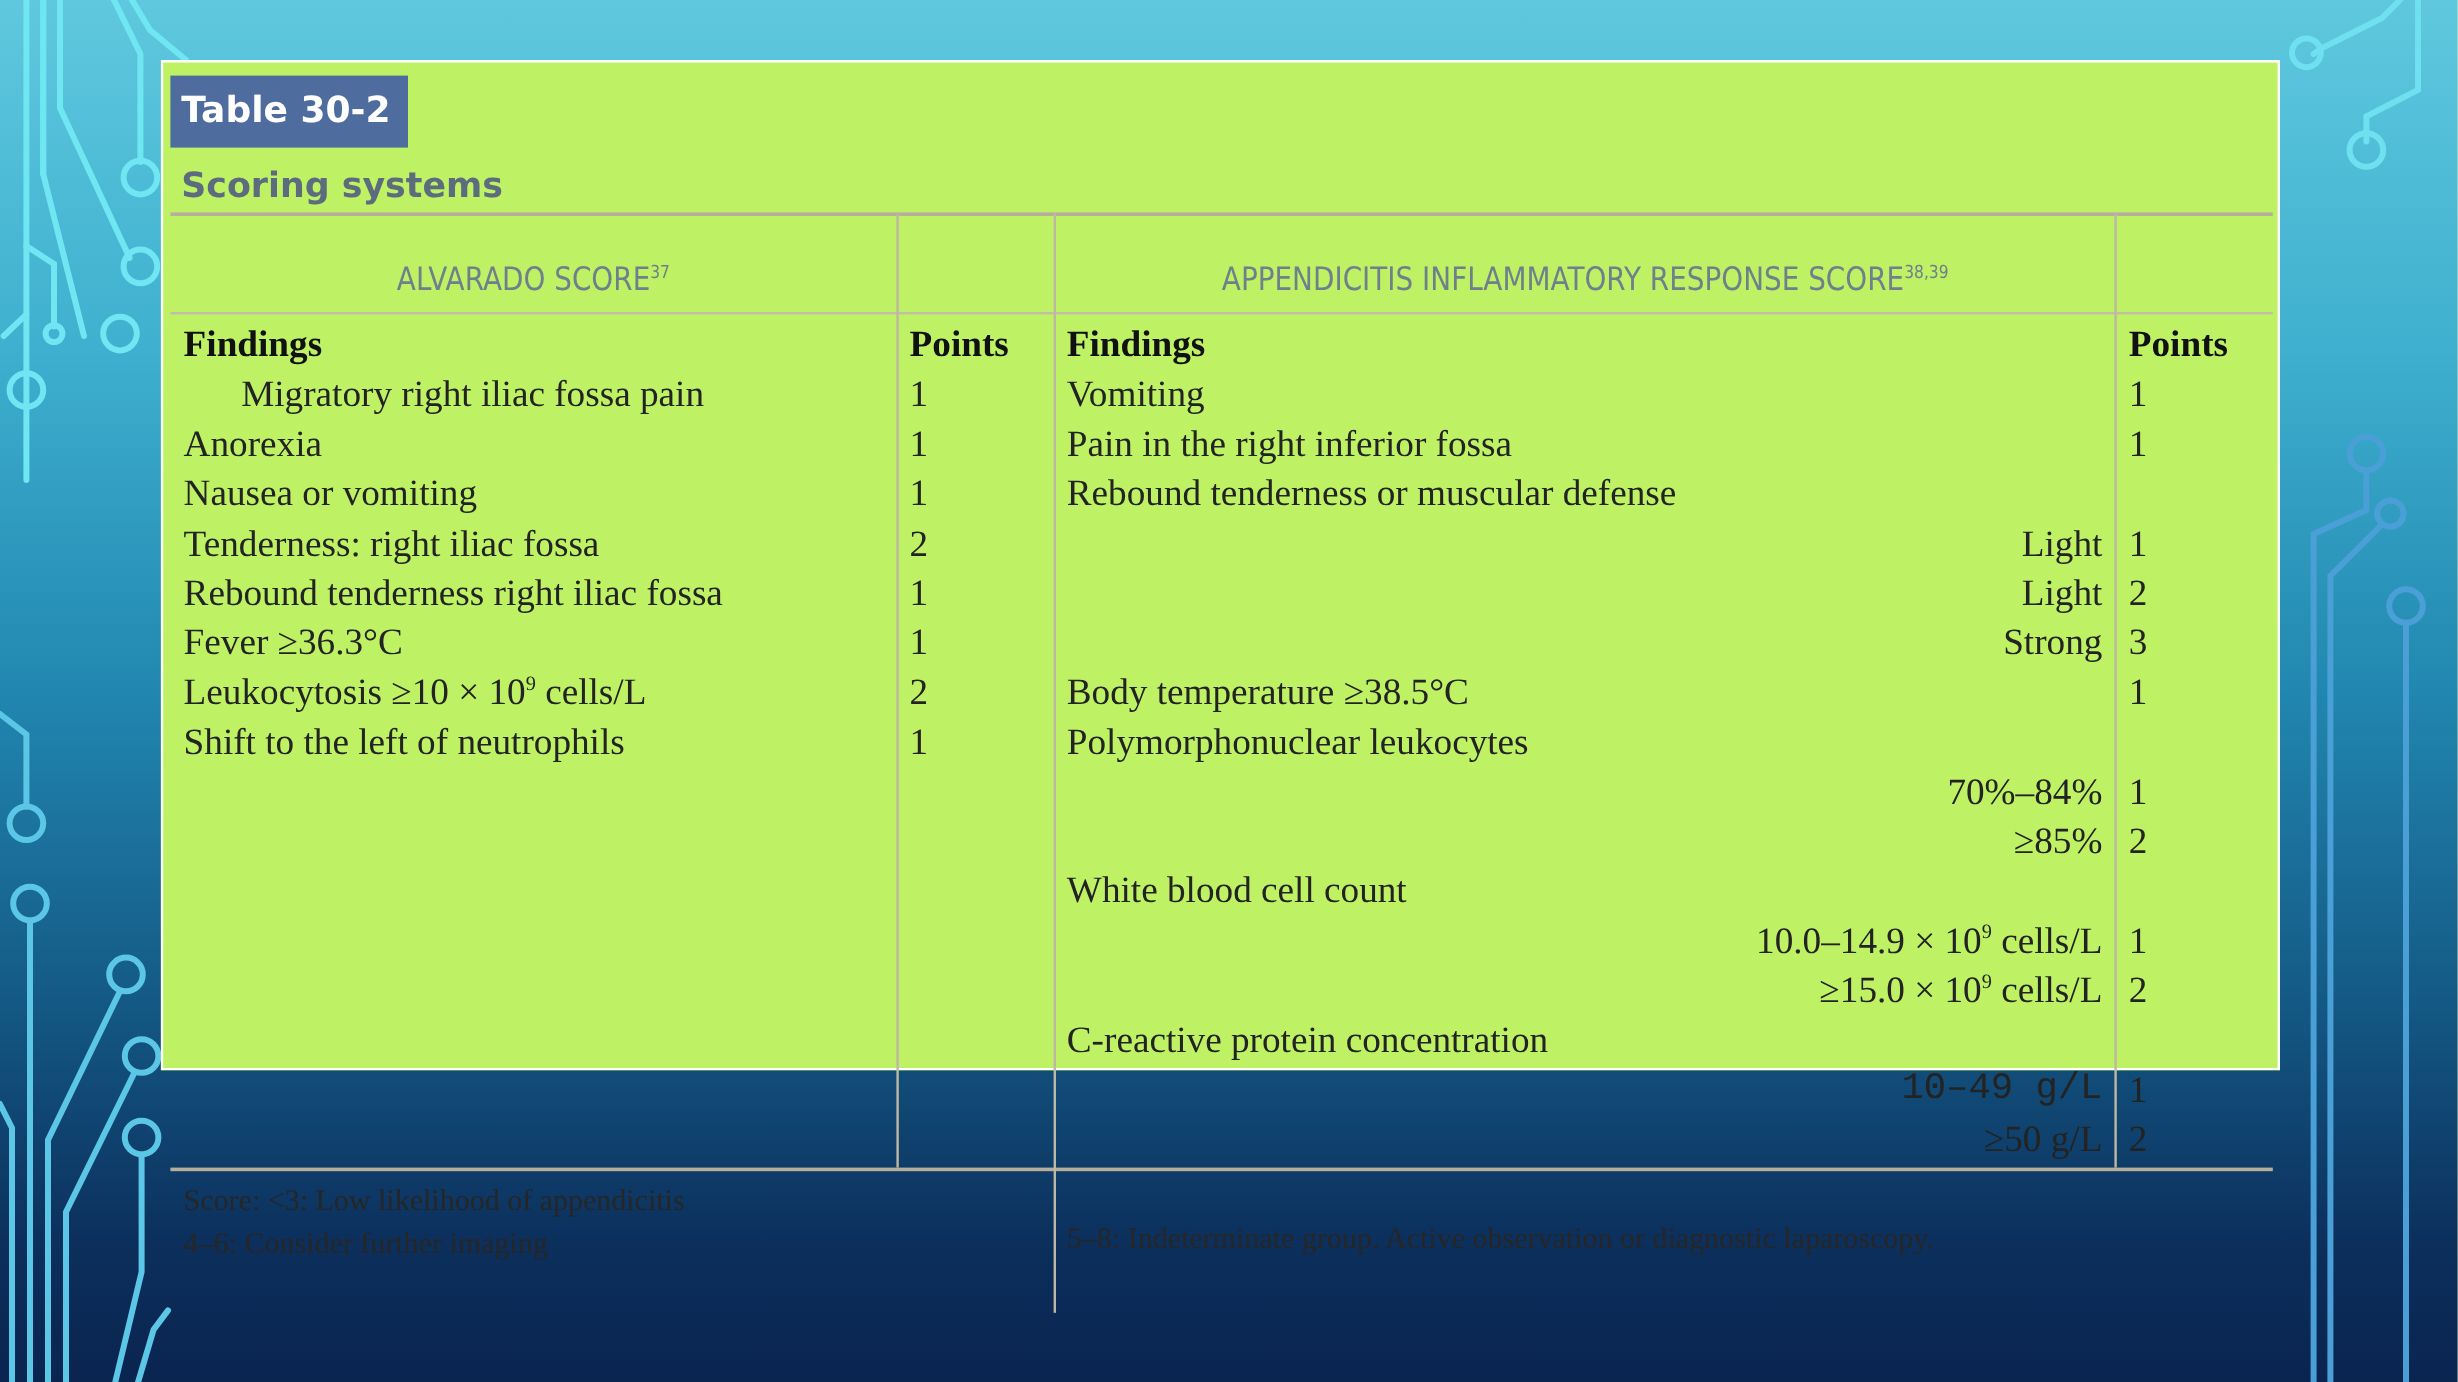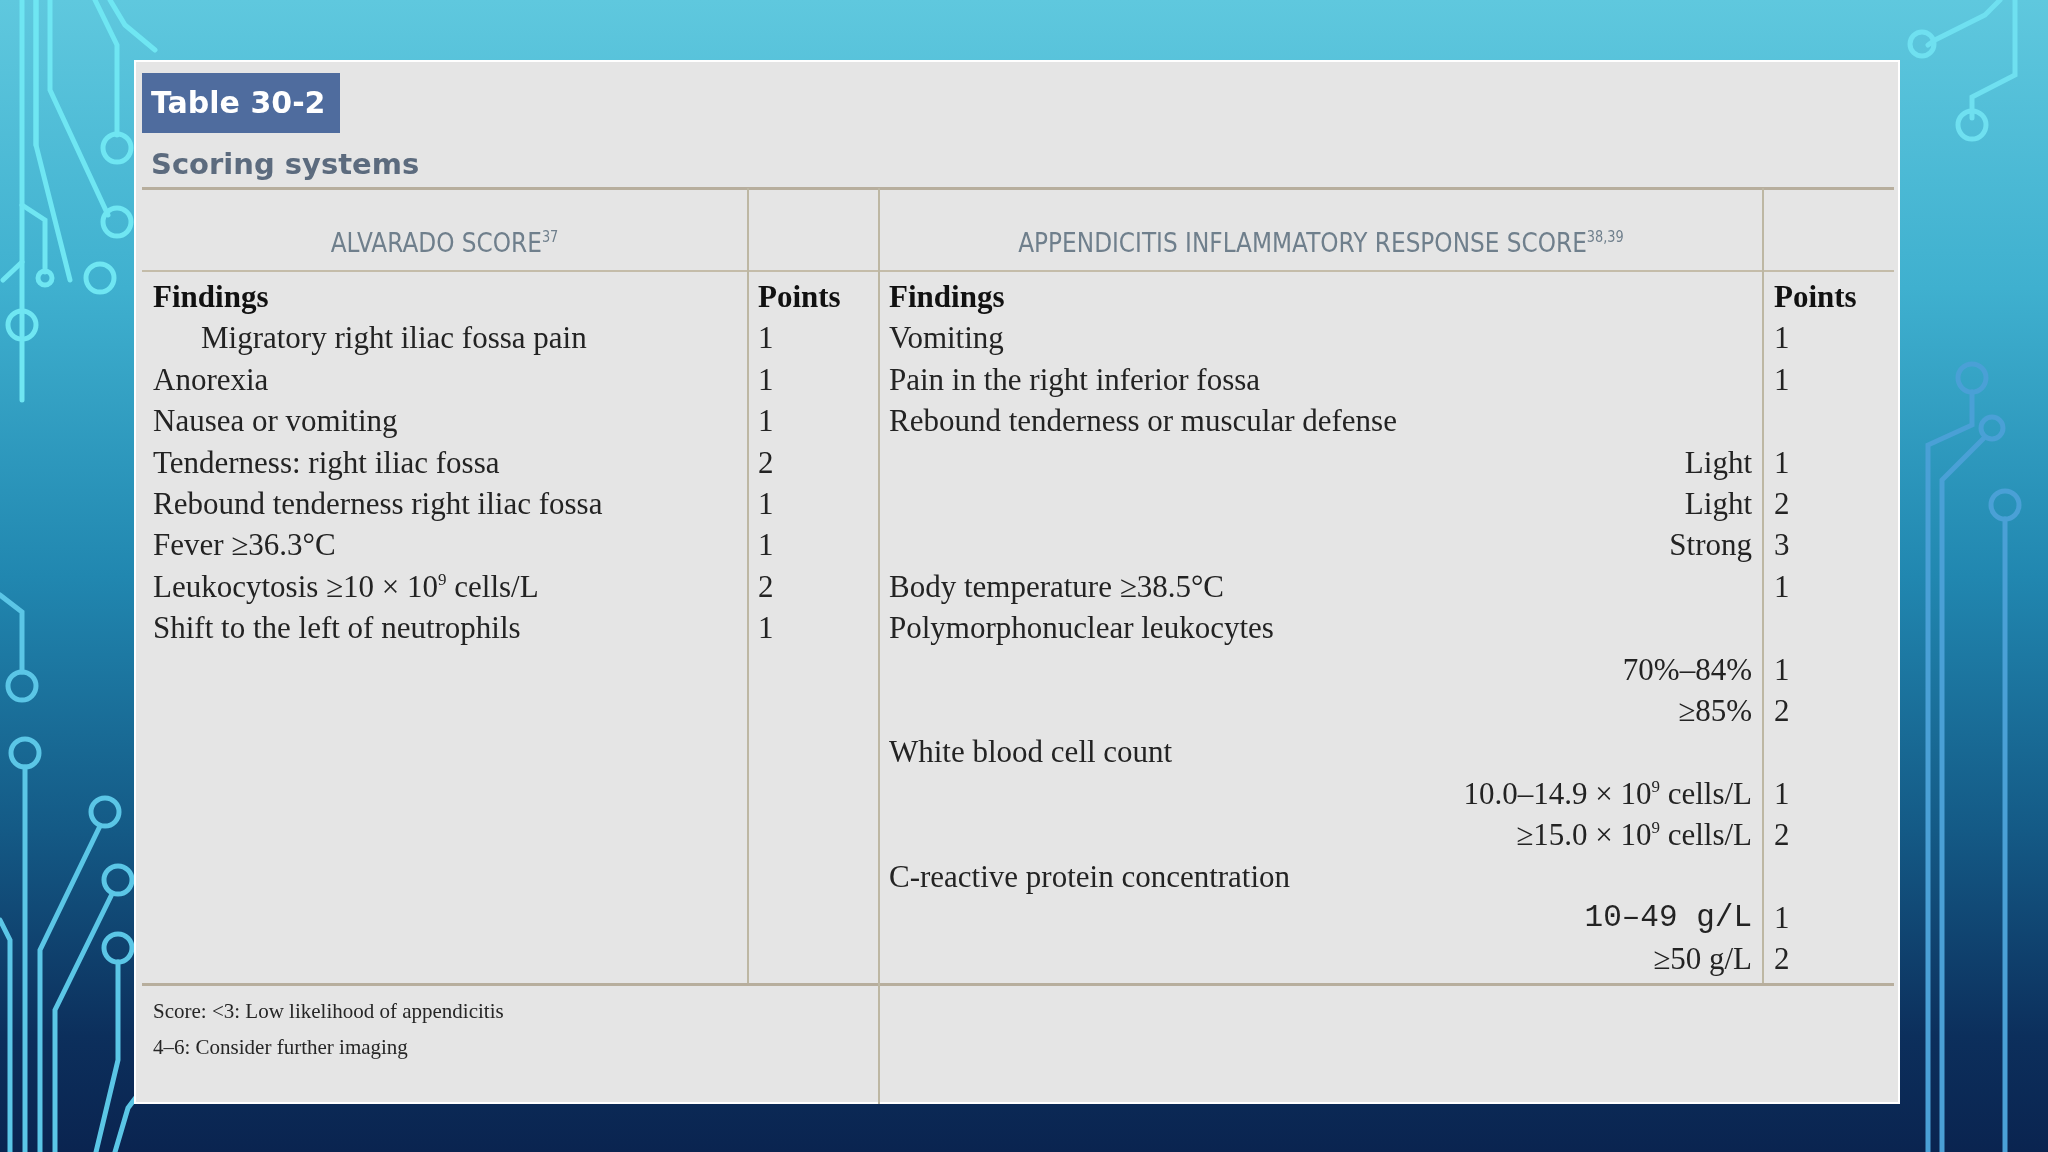--- a/index.html
+++ b/index.html
@@ -3,22 +3,22 @@
 <meta charset="utf-8">
 <style>
   html, body { margin:0; padding:0; }
   body {
     width:2048px; height:1152px; position:relative; overflow:hidden;
     background: linear-gradient(180deg, #5fc8de 0%, #3fb0cf 25%, #2187b0 50%, #145a86 72%, #0c2f5c 90%, #0a2450 100%);
     font-family: "Liberation Serif", serif;
   }
   .deco { position:absolute; left:0; top:0; width:2048px; height:1152px; }
   .panel {
-    position:absolute; left:134px; top:60px; width:1766px; height:1044px;
-    background:#e5e5e5;
+    position:absolute; left:134px; top:50px; width:1766px; height:842px;
+    background:#bef264;
     box-shadow: 0 0 0 2px #ffffff inset;
   }
   .title-box {
     position:absolute; left:8px; top:13px; width:198px; height:60px;
     background:#4f6c9e;
     color:#ffffff; font-family:"DejaVu Sans", sans-serif; font-weight:bold;
     font-size:30px; line-height:60px; padding-left:9px; box-sizing:border-box;
     letter-spacing:0px; transform-origin:left center;
   }
   .subtitle {
@@ -34,21 +34,21 @@
     transform: scaleX(0.86); transform-origin:center center;
   }
   .hdr sup { font-size:15px; vertical-align:10px; }
   .cell {
     position:absolute; font-size:31px; line-height:40px; color:#232323;
     white-space:nowrap;
   }
   .cell.bold { font-weight:bold; color:#111; }
   .cell.right { text-align:right; }
   .cell sup { font-size:17px; vertical-align:12px; line-height:0; }
-  .foot { position:absolute; font-size:21px; line-height:36px; color:#262626; white-space:nowrap; }
+  .foot { position:absolute; font-size:25px; line-height:36px; color:#262626; white-space:nowrap; }
 </style>
 </head>
 <body>
 
 <svg class="deco" viewBox="0 0 2048 1152" fill="none" stroke-width="5" stroke-linecap="round">
   <g stroke="#6fe6f2">
 
     <polyline points="22,0 22,400"></polyline>
     <polyline points="36,0 36,145 70,280"></polyline>
     <polyline points="50,0 50,90 108,215"></polyline>
@@ -169,13 +169,14 @@
     <div class="cell" style="left:755px; top:797px;">C-reactive protein concentration</div>
 
     <div class="cell right" style="right:148px; top:838px;font-family:Liberation Mono, monospace;">10–49 g/L</div>
     <div class="cell" style="left:1640px; top:838px;">1</div>
     <div class="cell right" style="right:148px; top:879px;">≥50 g/L</div>
     <div class="cell" style="left:1640px; top:879px;">2</div>
   </div>
 
   <div class="foot" style="left:19px; top:933px;">Score: &lt;3: Low likelihood of appendicitis</div>
   <div class="foot" style="left:19px; top:969px;">4–6: Consider further imaging</div>
+  <div class="foot" style="left:755px; top:965px;">5–8: Indeterminate group. Active observation or diagnostic laparoscopy.</div>
 </div>
 
 </body></html>

